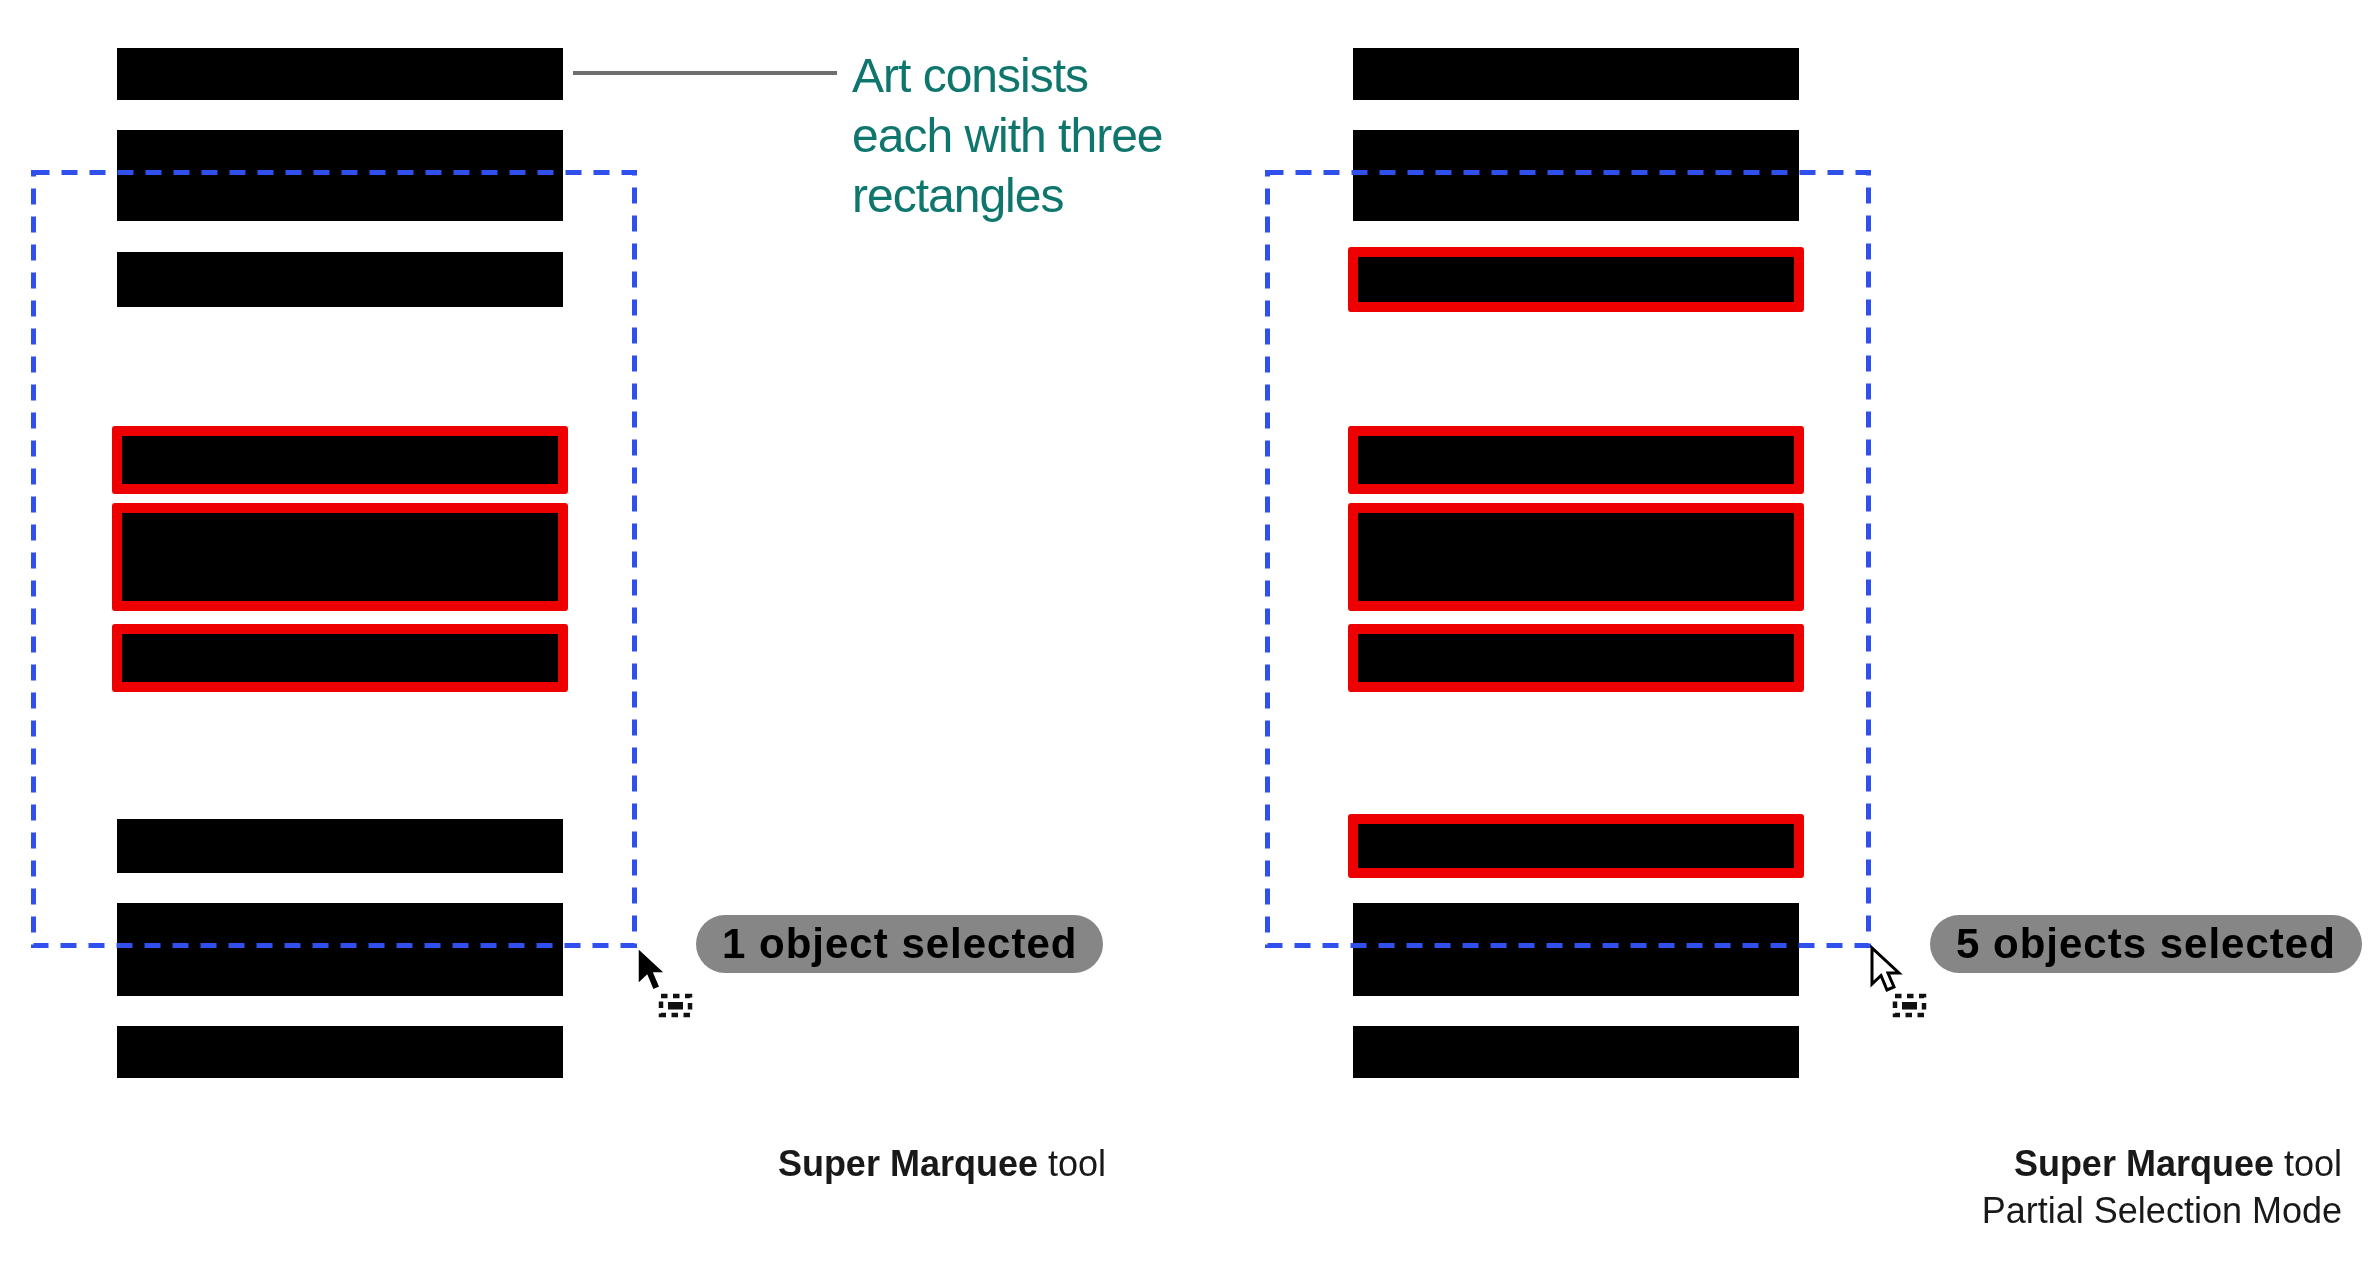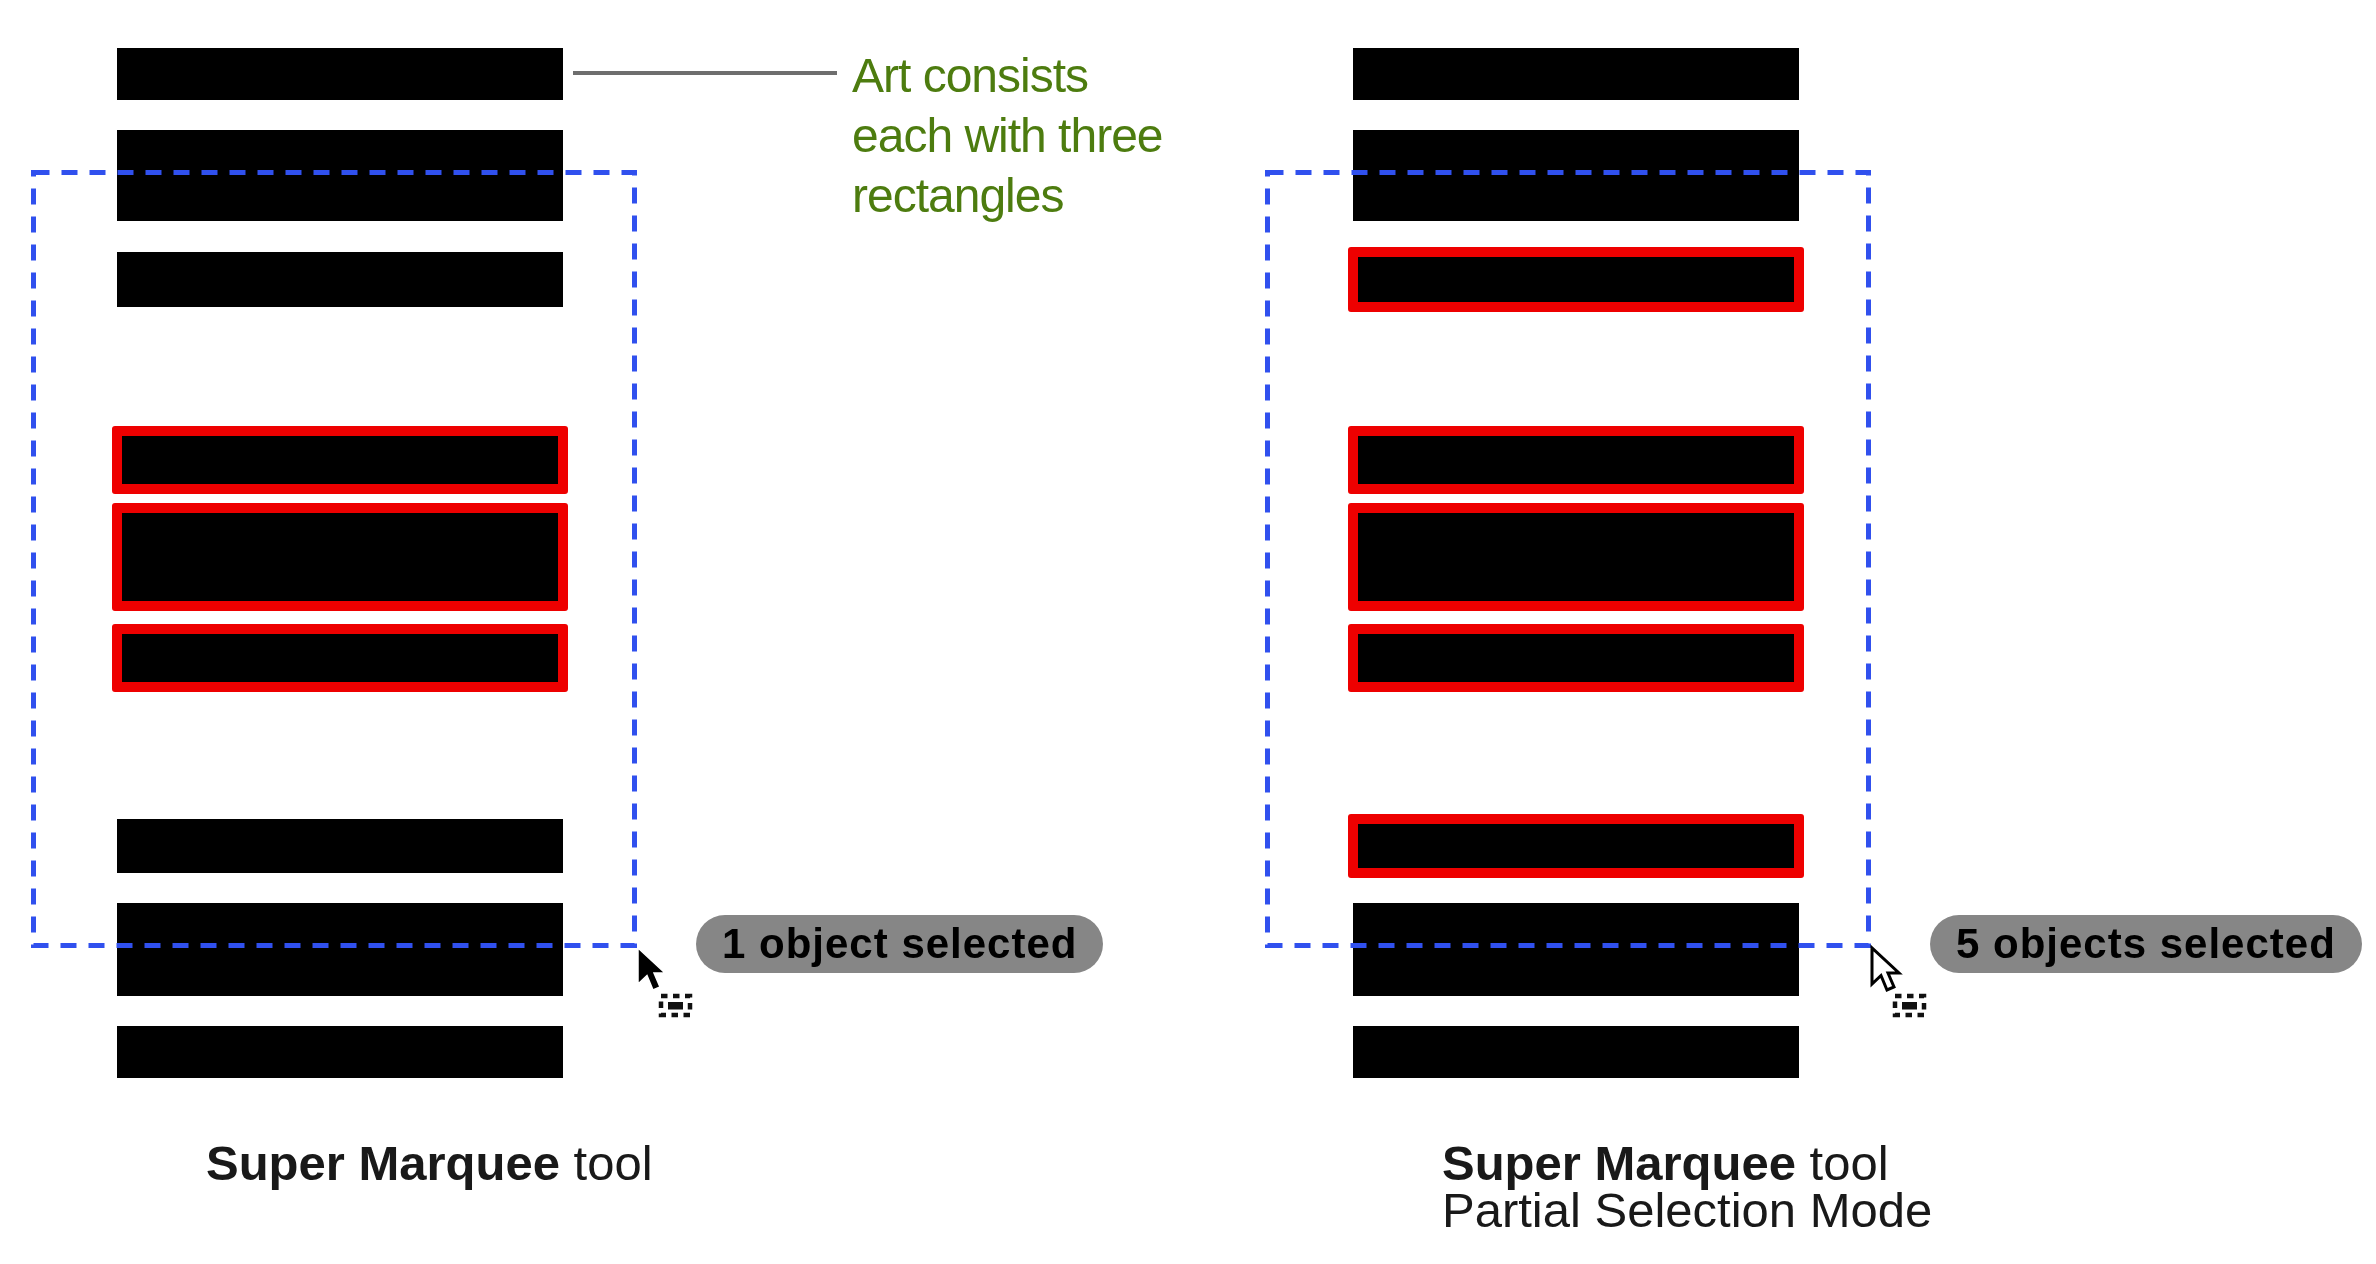--- a/index.html
+++ b/index.html
@@ -49,33 +49,33 @@
     width: 264px;
     height: 4px;
     background: #6e6e6e;
   }
   .annotation {
     position: absolute;
     left: 852px;
     top: 46px;
     font-size: 48px;
     line-height: 60px;
-    color: #4d7c0f;
+    color: #0f766e;
     font-weight: 300;
     letter-spacing: -1px;
     white-space: nowrap;
   }
   .caption {
     position: absolute;
     top: 1140px;
     width: 900px;
     transform: translateX(-50%);
-    text-align: left;
+    text-align: right;
     color: #191919;
-    font-size: 49px;
+    font-size: 36px;
     line-height: 47px;
     white-space: nowrap;
   }
   .caption .bold { font-weight: bold; }
 </style>
 </head>
 <body>
 
 <div id="canvas">
 

